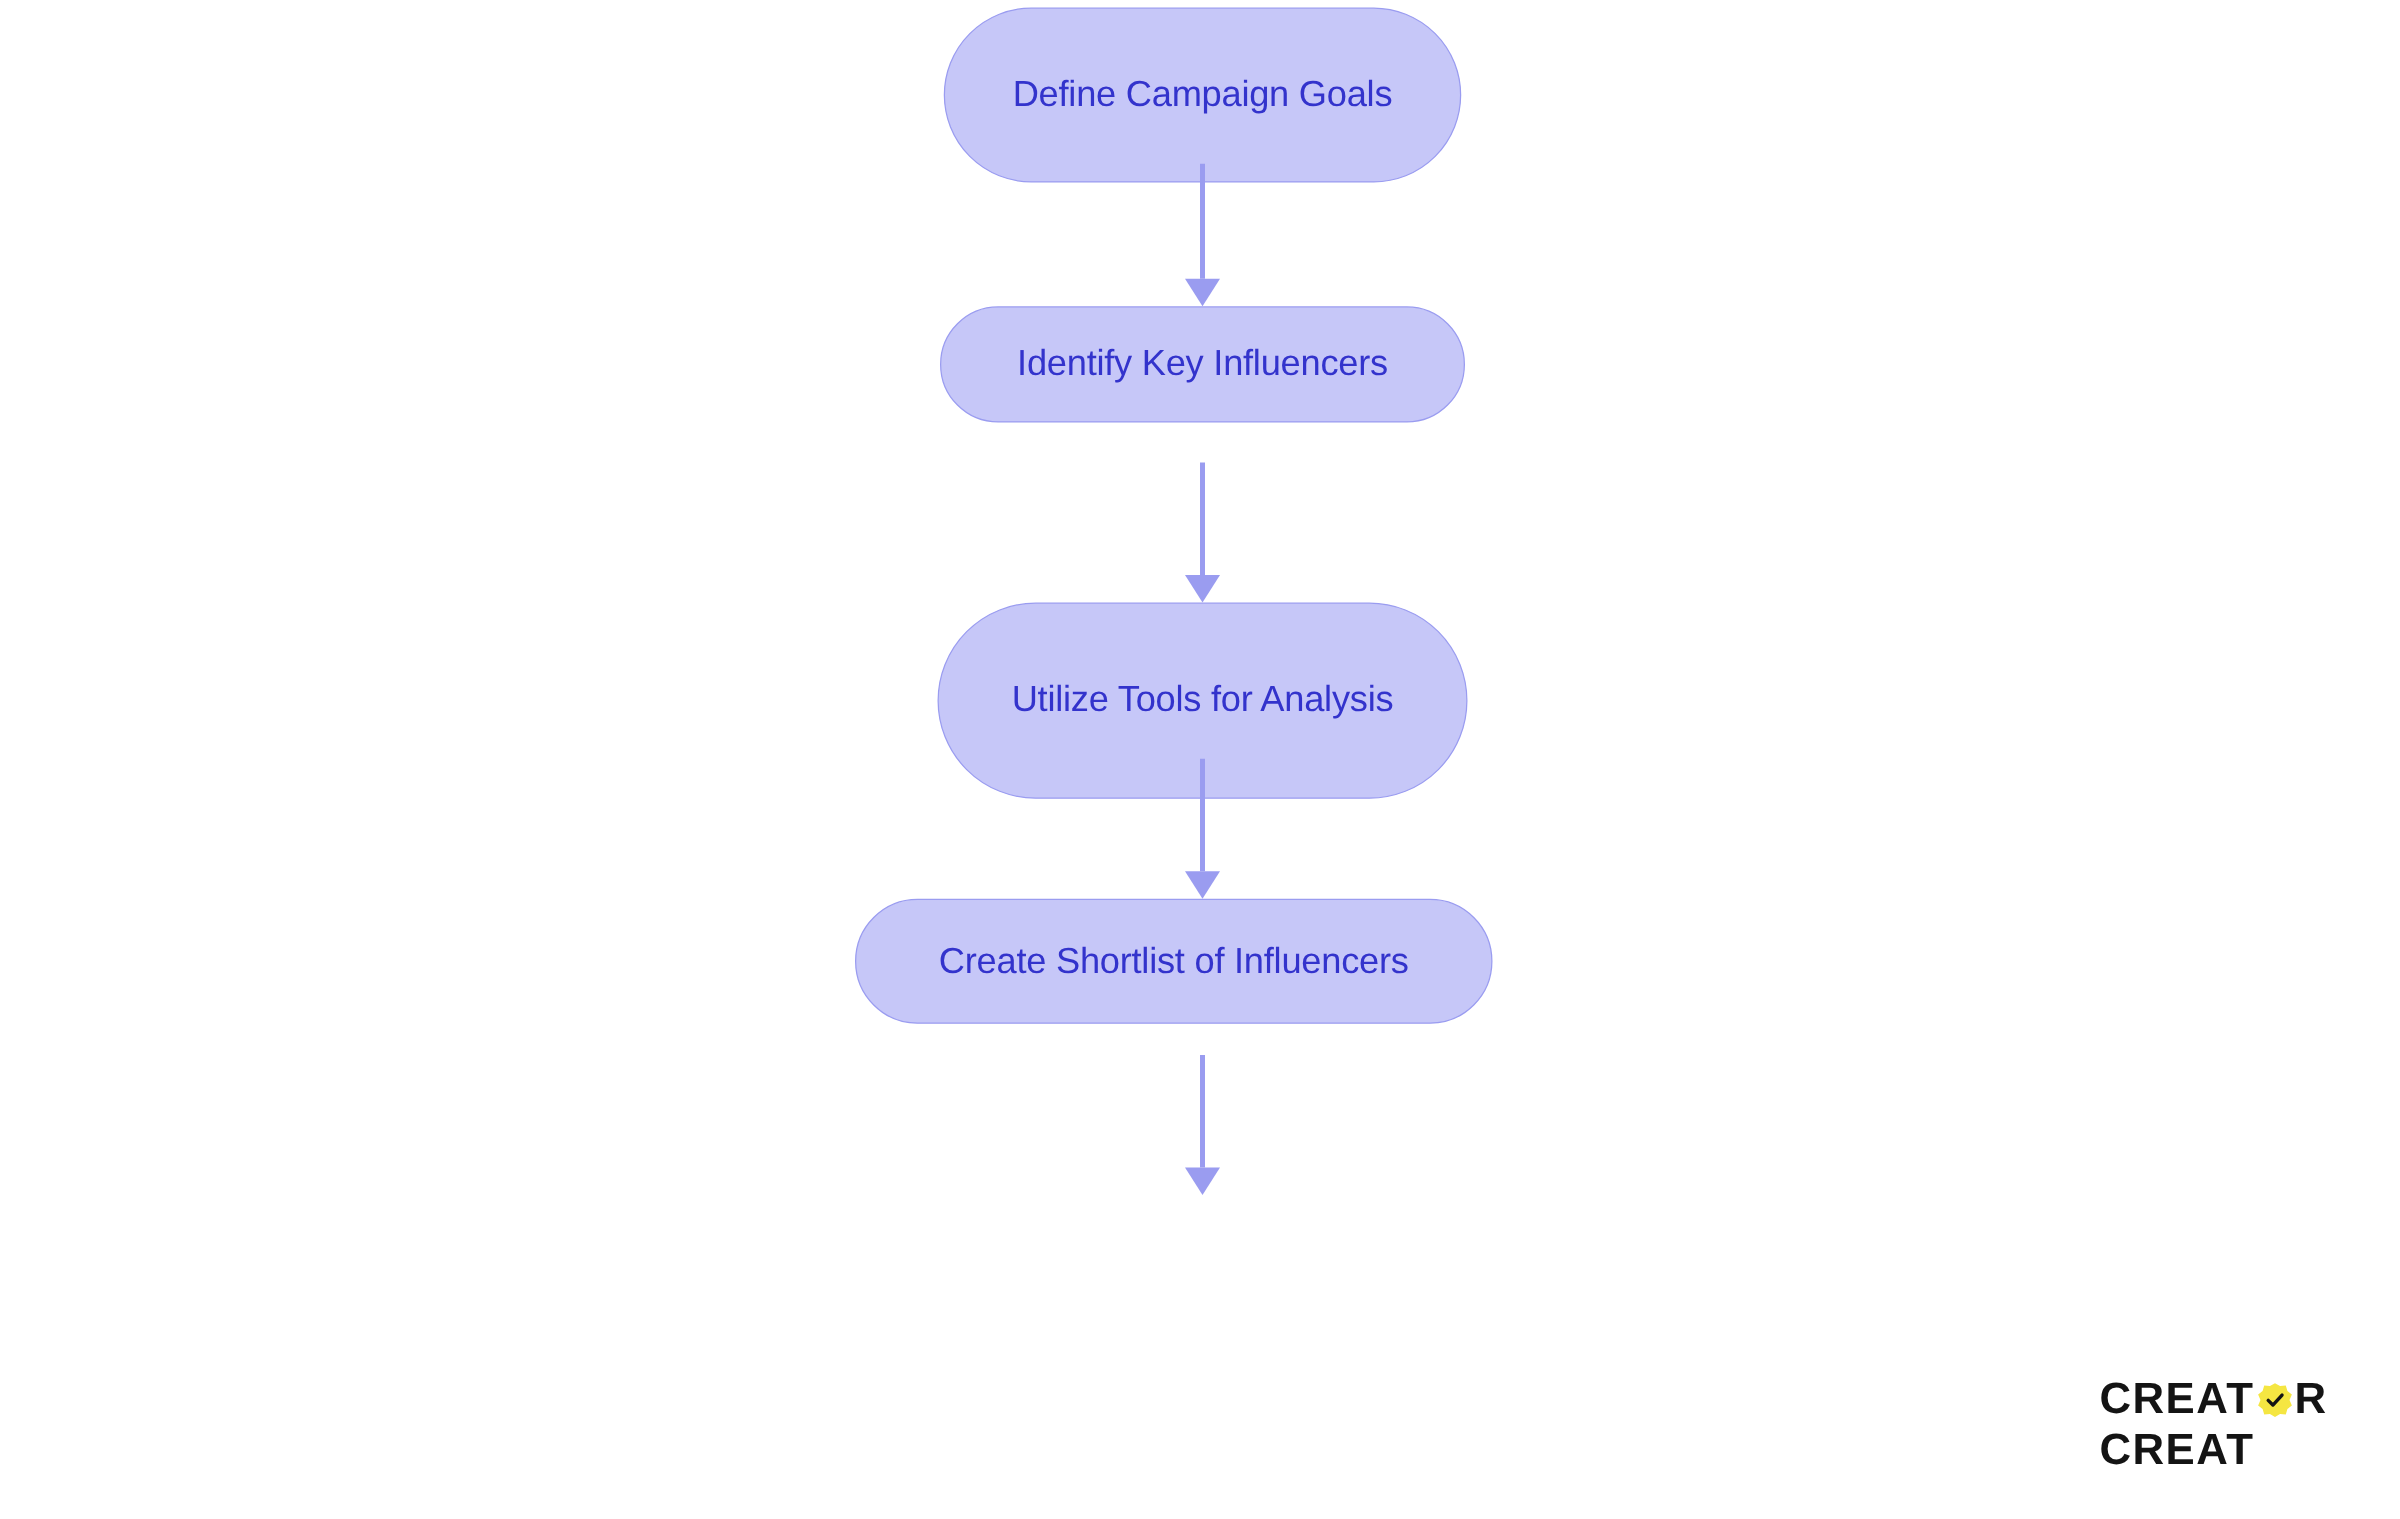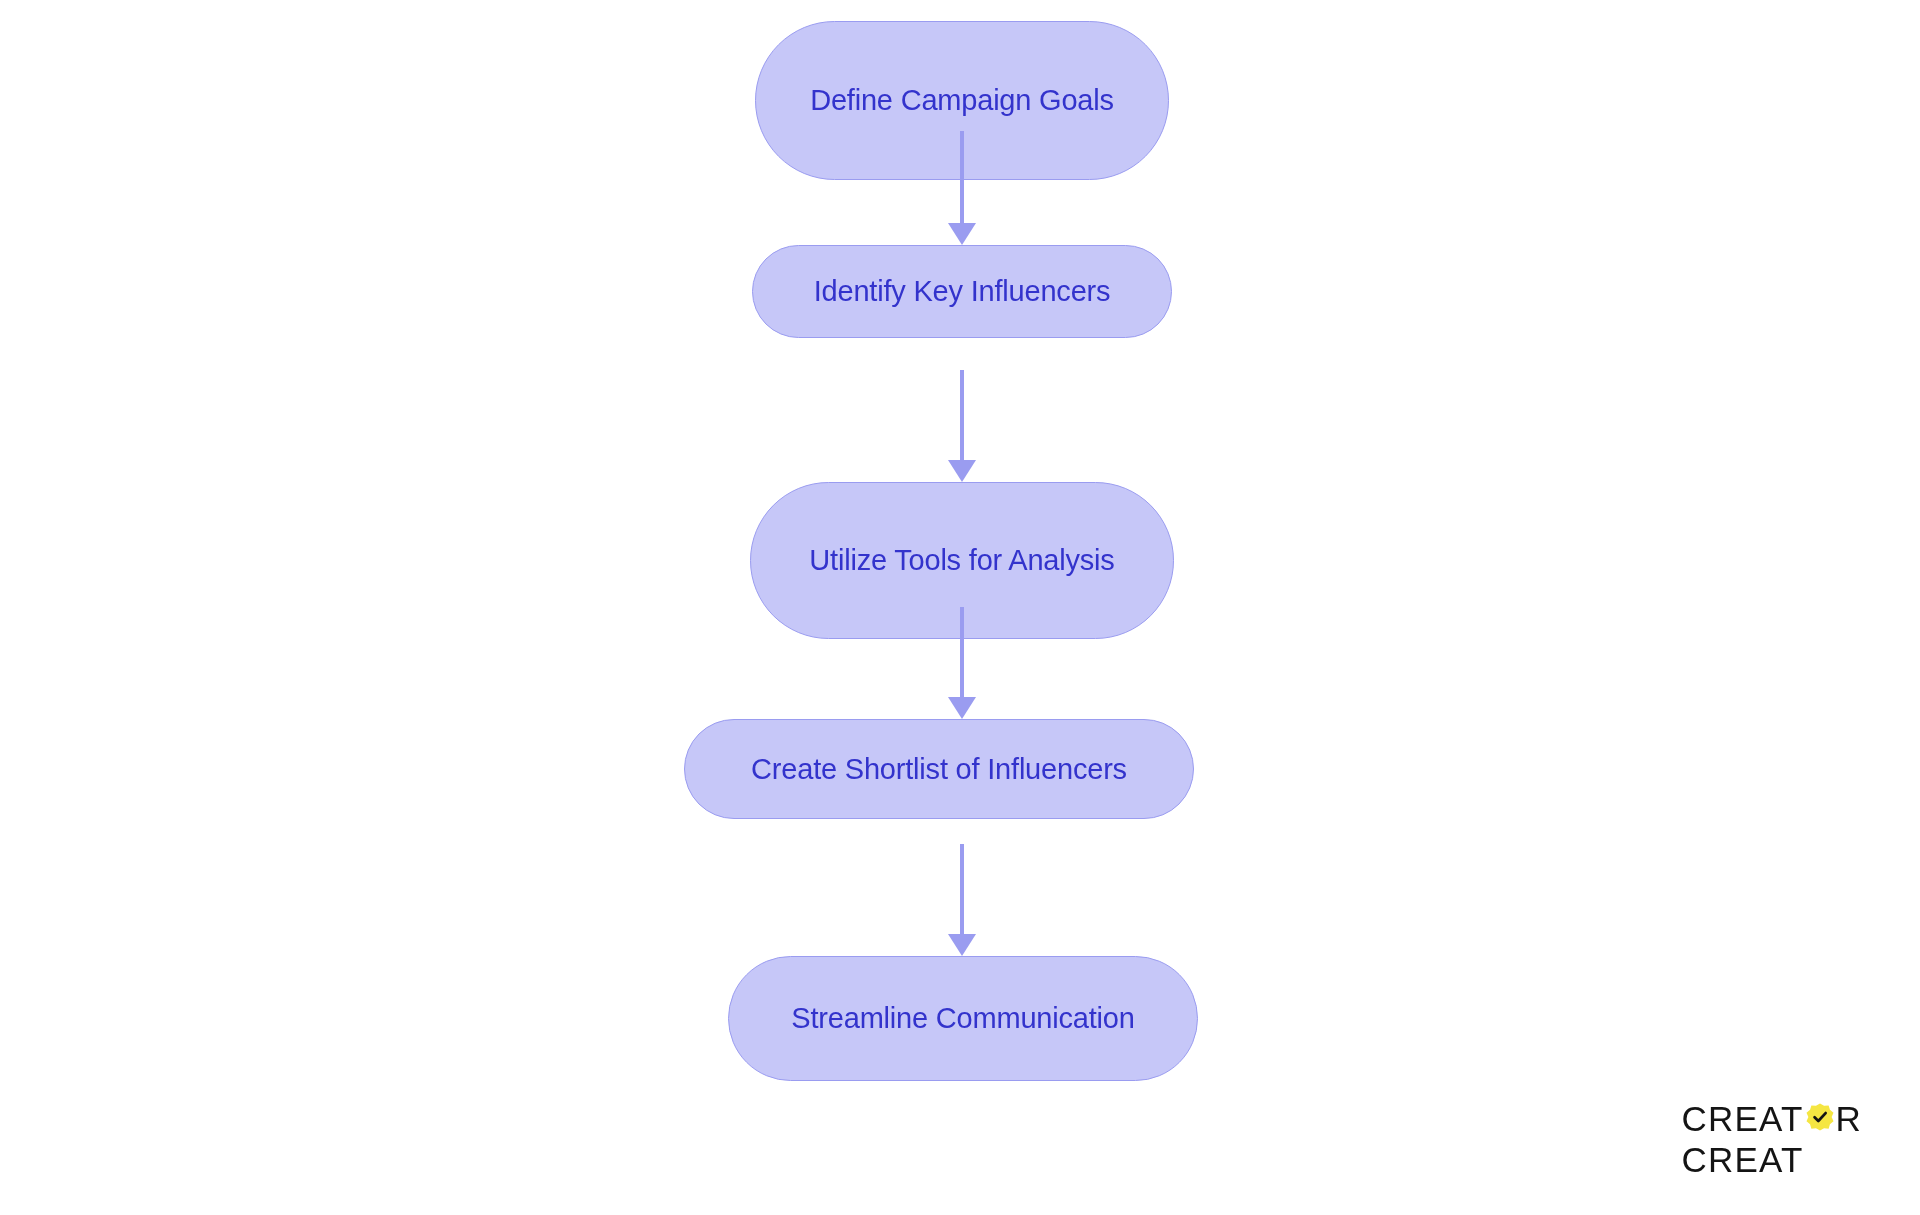--- a/index.html
+++ b/index.html
@@ -66,26 +66,26 @@
   #brand-logo {
     position: absolute;
     right: 58px;
     bottom: 38px;
     text-align: left;
     line-height: 0.98;
     user-select: none;
   }
   .logo-line {
     font-family: "Liberation Sans", sans-serif;
-    font-weight: normal;
+    font-weight: bold;
     font-size: 35px;
     letter-spacing: 1.2px;
     color: #141414;
     display: flex;
-    align-items: flex-start;
+    align-items: center;
   }
   .logo-line-2 {
     margin-top: 6px;
   }
   .badge-o {
     display: inline-block;
     position: relative;
     width: 30px;
     height: 30px;
     margin: 0 1px;
@@ -95,21 +95,21 @@
     position: absolute;
     left: 0;
     top: 0;
   }
 </style>
 </head>
 <body>
 
 <div id="flow-canvas">
 
-  <div class="flow-node" id="node-1" style="left:755px; top:6px; width:414px; height:159px;margin-top:15px;">
+  <div class="flow-node" id="node-1" style="left:755px; top:6px; width:414px; height:140px;">
     <span>Define Campaign Goals</span>
   </div>
 
   <div class="flow-connector" style="left:960px; top:131px; height:114px;">
     <div class="connector-line" style="height:92px;"></div>
     <div class="connector-head" style="top:92px;"></div>
   </div>
 
   <div class="flow-node" id="node-2" style="left:752px; top:245px; width:420px; height:93px;">
     <span>Identify Key Influencers</span>
@@ -131,23 +131,20 @@
 
   <div class="flow-node" id="node-4" style="left:684px; top:719px; width:510px; height:100px;">
     <span>Create Shortlist of Influencers</span>
   </div>
 
   <div class="flow-connector" style="left:960px; top:844px; height:112px;">
     <div class="connector-line" style="height:90px;"></div>
     <div class="connector-head" style="top:90px;"></div>
   </div>
 
-  <div class="flow-node" id="node-5" style="left:728px; top:956px; width:470px; height:125px;">
-    <span>Streamline Communication</span>
-  </div>
 
 </div>
 
 <div id="brand-logo">
   <div class="logo-line logo-line-1">
     <span>CREAT</span>
     <span class="badge-o">
       <svg width="30" height="30" viewBox="0 0 32 32" aria-hidden="true">
         <path d="M16 1.6 L20.3 4.0 L25.2 3.6 L26.6 8.3 L30.4 11.4 L28.4 16 L30.4 20.6 L26.6 23.7 L25.2 28.4 L20.3 28.0 L16 30.4 L11.7 28.0 L6.8 28.4 L5.4 23.7 L1.6 20.6 L3.6 16 L1.6 11.4 L5.4 8.3 L6.8 3.6 L11.7 4.0 Z" fill="#f5e642"></path>
         <path d="M10.2 16.3 L14.2 20.3 L22.0 11.8" fill="none" stroke="#141414" stroke-width="2.9" stroke-linecap="round" stroke-linejoin="round"></path>

